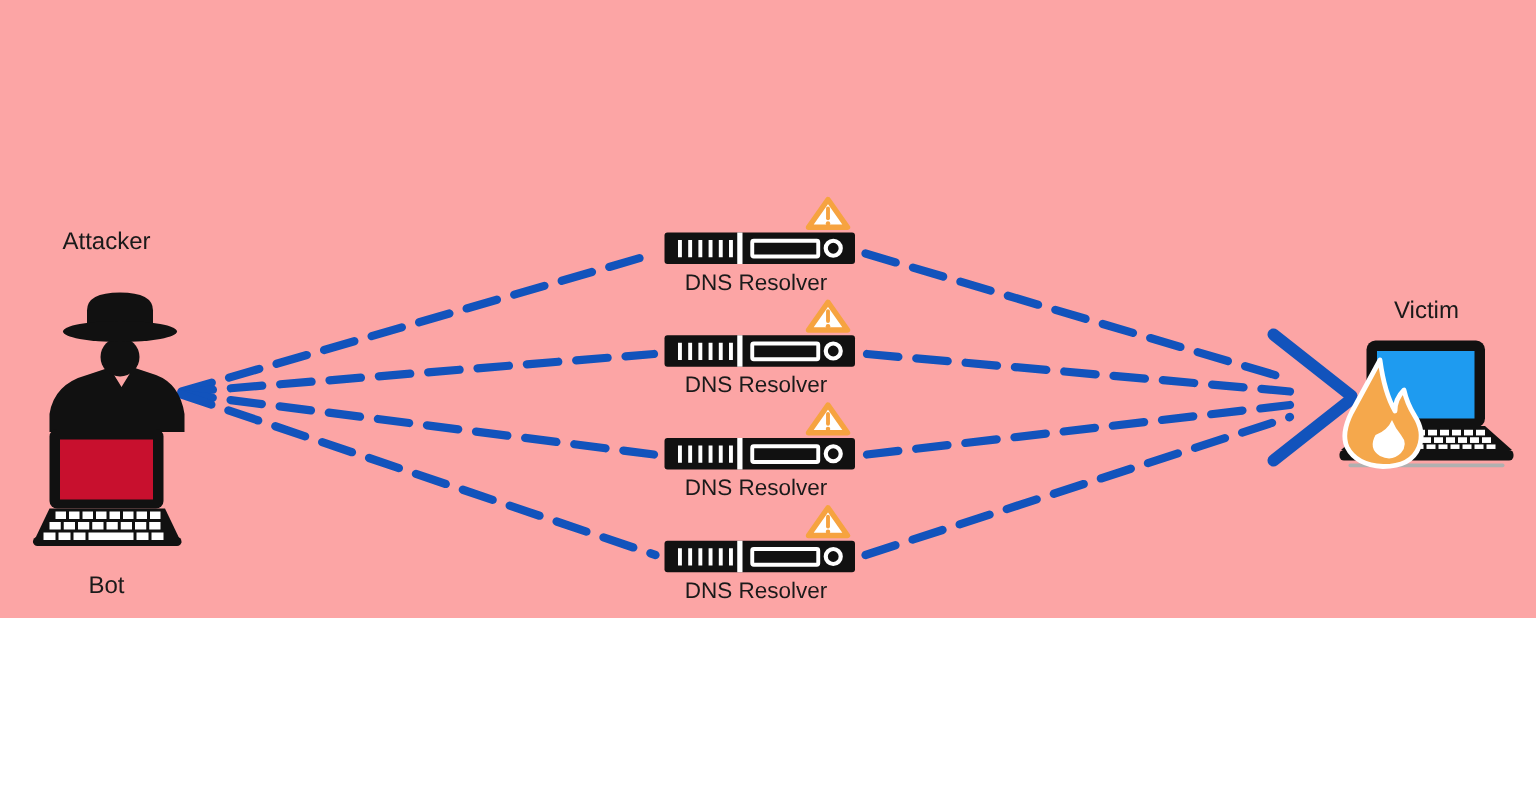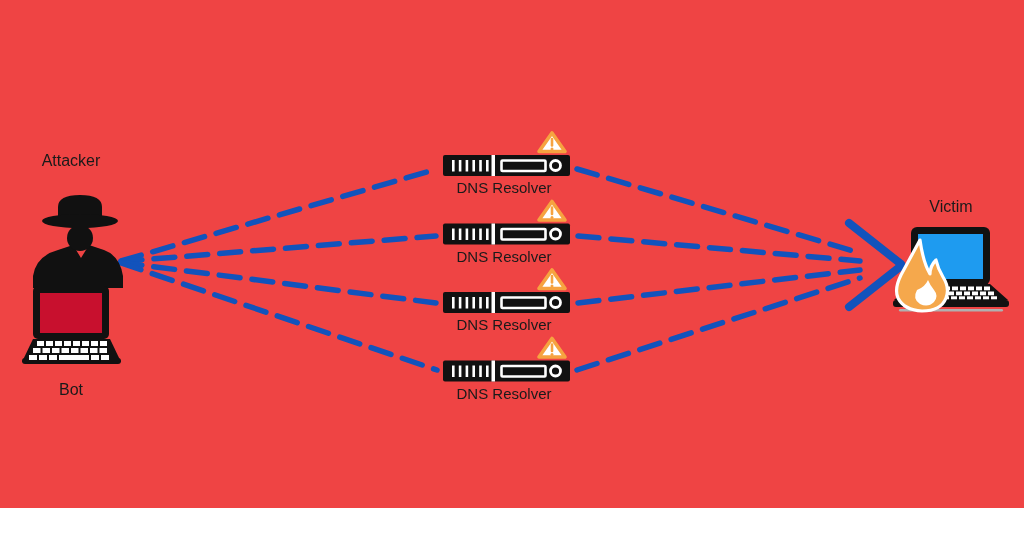--- a/index.html
+++ b/index.html
@@ -1,16 +1,16 @@
 <!DOCTYPE html>
 <html><head>
 <meta charset="utf-8">
 <style>
   html,body{margin:0;padding:0;background:#ffffff;}
-  .canvas{position:relative;width:1024px;height:508px;background:#ef4444;overflow:hidden;}
+  .canvas{position:relative;width:1024px;height:412px;background:#fca5a5;overflow:hidden;}
   svg text{font-family:"Liberation Sans","DejaVu Sans",sans-serif;fill:#1a1a1a;}
   .node-label{font-size:16px;}
   .resolver-label{font-size:15px;}
 </style>
 </head>
 <body>
 
 <div class="canvas">
 <svg width="1024" height="538" viewBox="0 0 1024 538">
 

